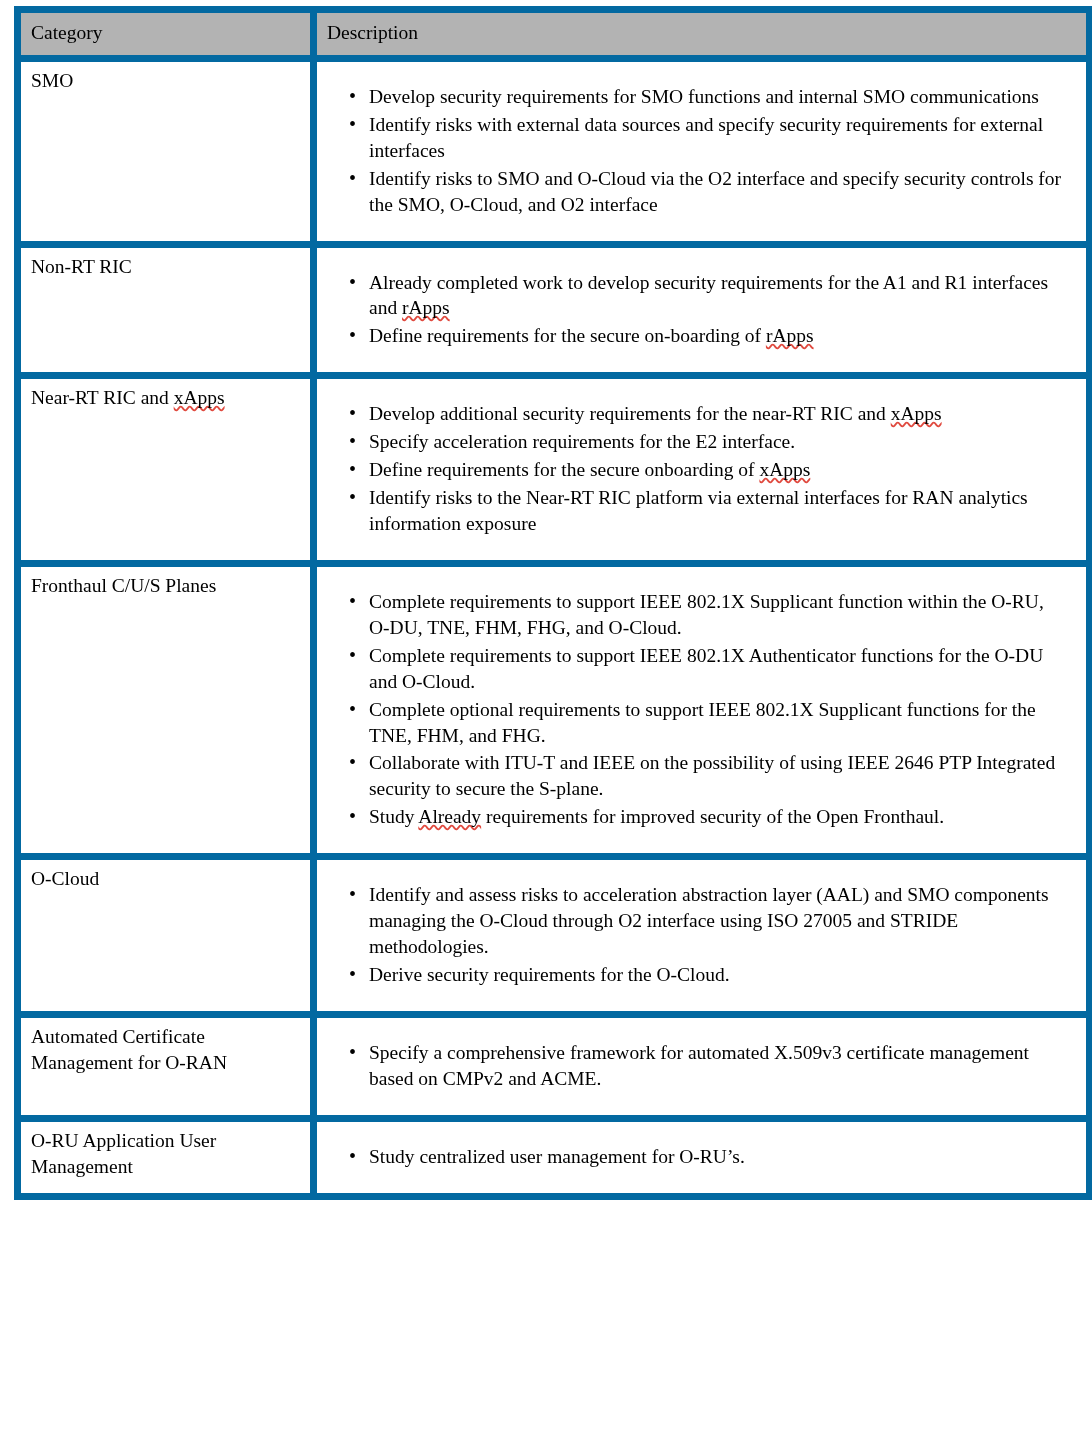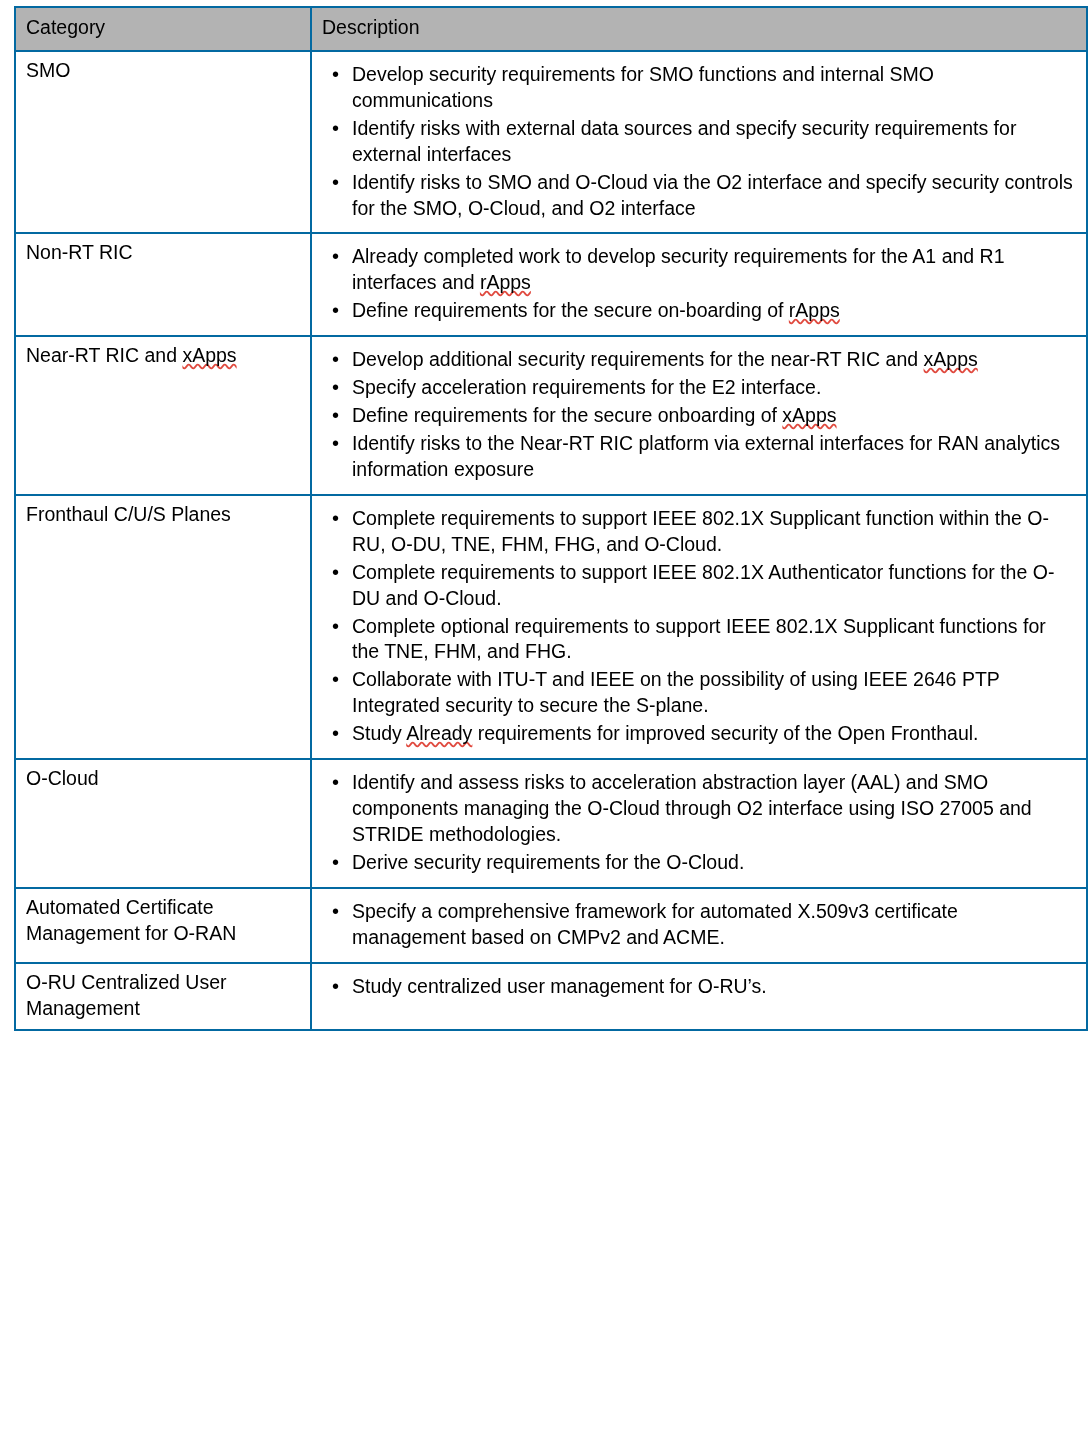--- a/index.html
+++ b/index.html
@@ -21,43 +21,44 @@
   table.req-table {
     border-collapse: collapse;
     width: 1072px;
     table-layout: fixed;
   }
   table.req-table col.col-category { width: 296px; }
   table.req-table col.col-description { width: 776px; }
 
   table.req-table th,
   table.req-table td {
-    border: 2px solid #0369a1;
+    border: 7px solid #0369a1;
     vertical-align: top;
     padding: 6px 8px 7px 10px;
     font-size: 19.5px;
     line-height: 1.33;
+    font-family: Liberation Serif, serif;
   }
   table.req-table thead th {
     background: #b3b3b3;
     font-weight: normal;
     text-align: left;
     padding-top: 7px;
     padding-bottom: 9px;
   }
   td.category-cell {
     padding-left: 10px;
     padding-top: 8px;
   }
   td.description-cell {
     padding-left: 14px;
     padding-top: 8px;
   }
   ul.bullets {
-    margin: 4px;
+    margin: 16px;
     padding: 0 0 0 22px;
     list-style: none;
   }
   ul.bullets li {
     position: relative;
     margin: 0 0 2px 0;
     padding-left: 4px;
     text-indent: 0;
   }
   ul.bullets li:last-child { margin-bottom: 0; }
@@ -145,21 +146,21 @@
         </tr>
         <tr>
           <td class="category-cell"><span class="cat-text">Automated Certificate Management for O-RAN</span></td>
           <td class="description-cell">
             <ul class="bullets">
               <li>Specify a comprehensive framework for automated X.509v3 certificate management based on CMPv2 and ACME.</li>
             </ul>
           </td>
         </tr>
         <tr>
-          <td class="category-cell"><span class="cat-text">O-RU Centralized User Management</span></td>
+          <td class="category-cell"><span class="cat-text">O-RU Application User Management</span></td>
           <td class="description-cell">
             <ul class="bullets">
               <li>Study centralized user management for O-RU’s.</li>
             </ul>
           </td>
         </tr>
       </tbody>
   </table>
 </div>
 

